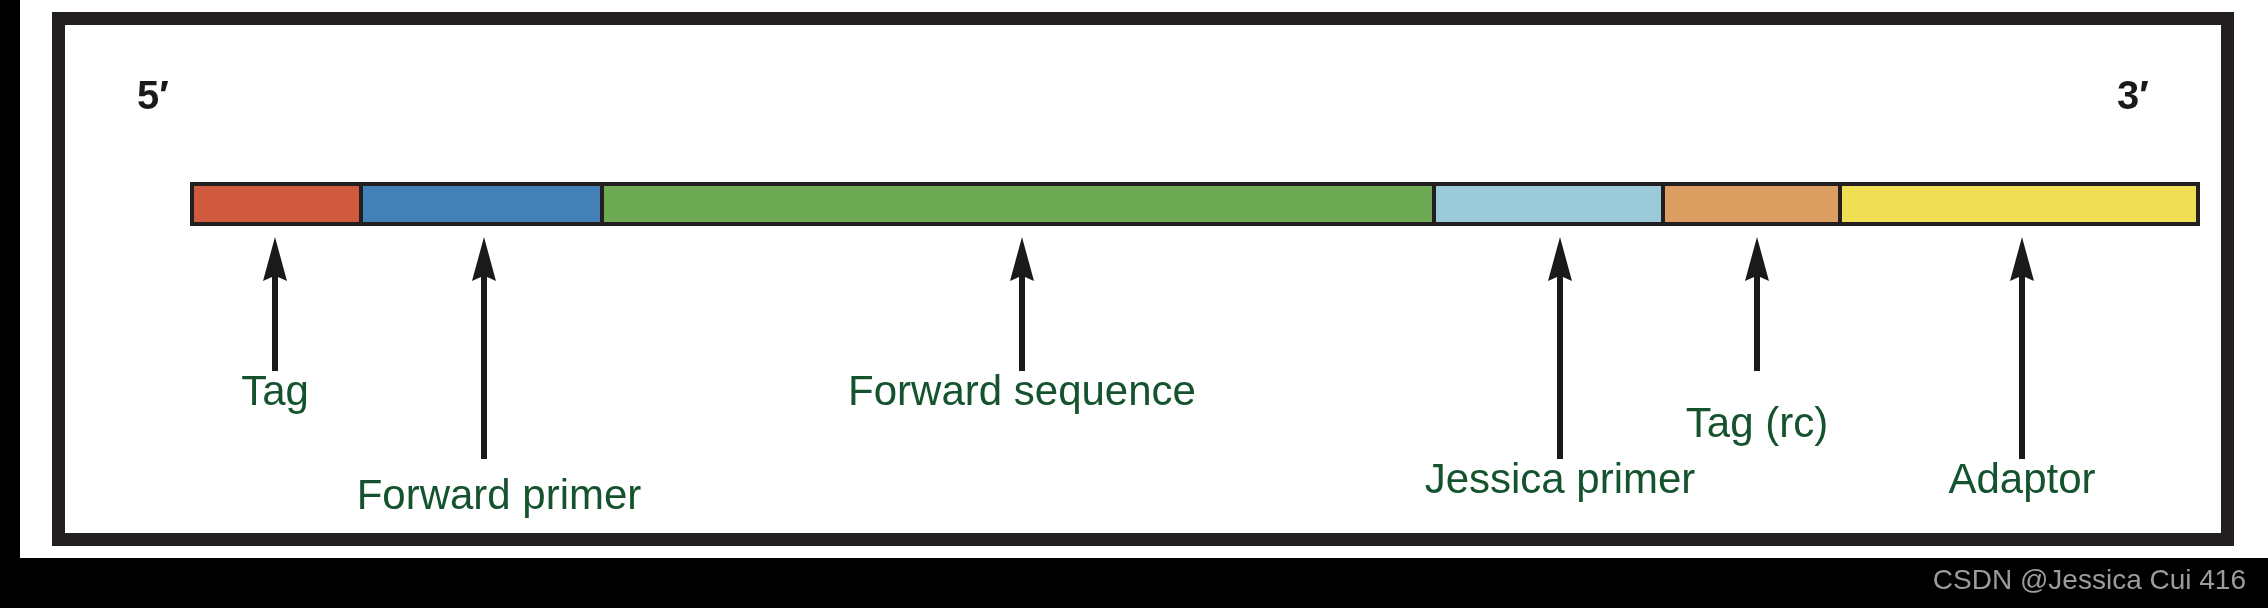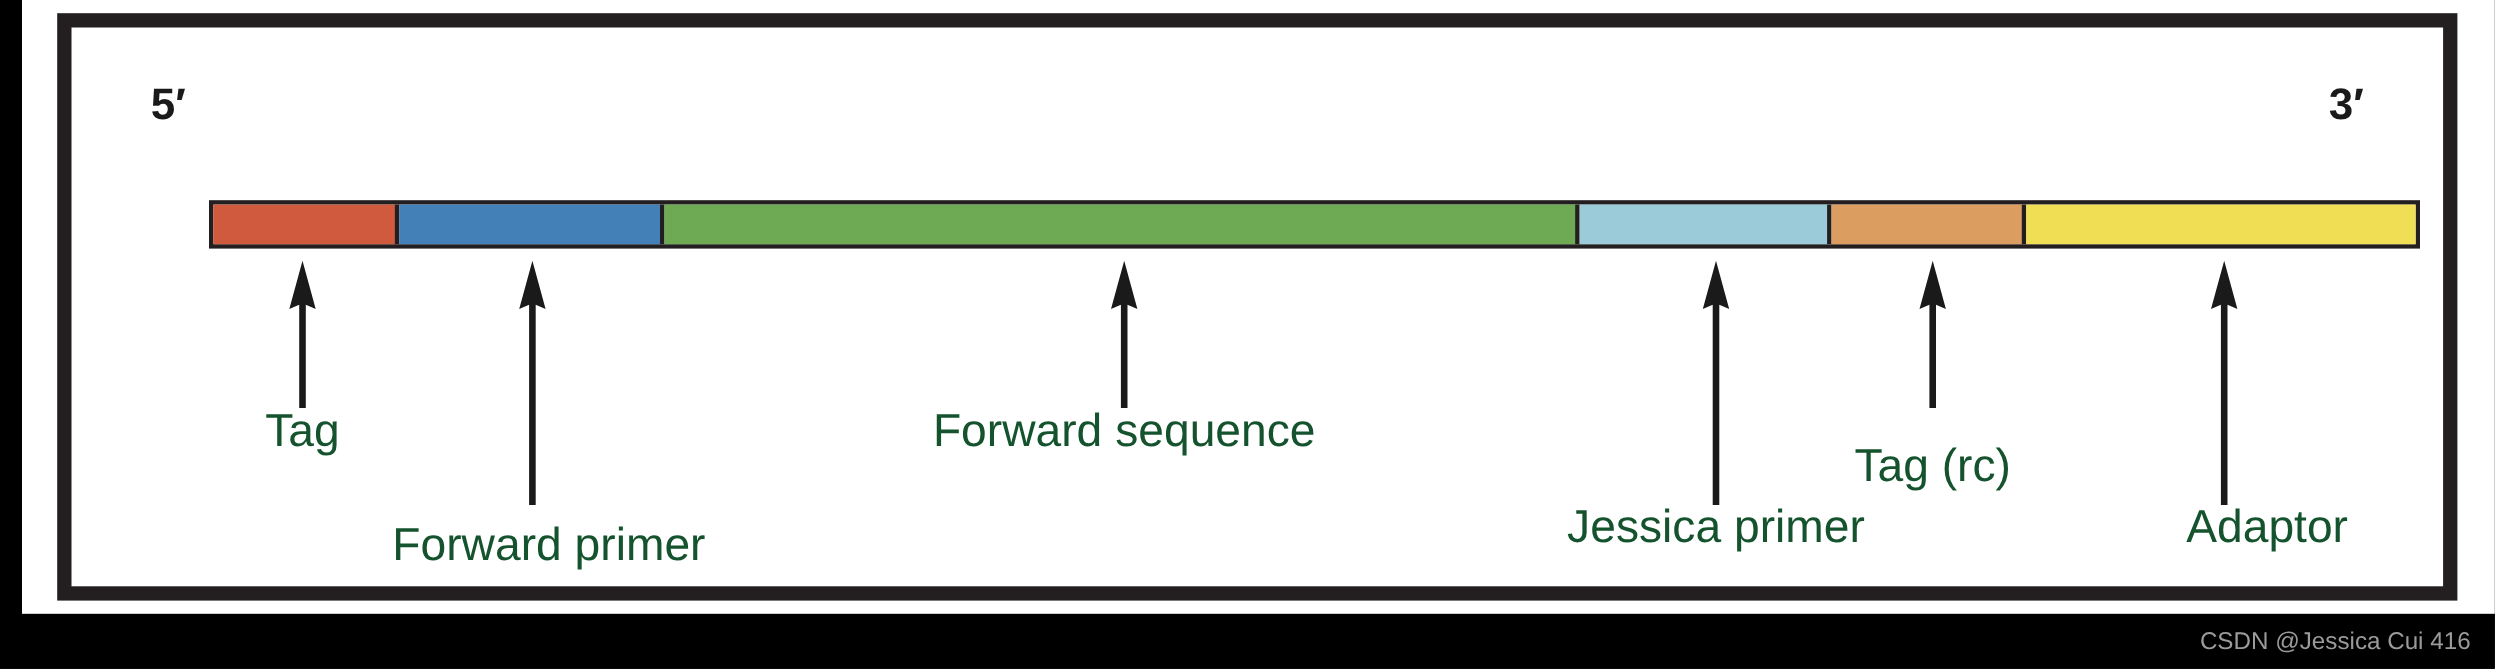--- a/index.html
+++ b/index.html
@@ -83,21 +83,21 @@
     white-space: nowrap;
     transform: translateX(-50%);
     line-height: 1;
   }
 
   
   #watermark {
     position: absolute;
     right: 22px;
     bottom: 12px;
-    font-size: 22px;
+    font-size: 28px;
     color: #9b9b9b;
     white-space: nowrap;
     font-family: "Liberation Sans", sans-serif;
   }
 </style>
 </head>
 <body>
 
 <div id="page-canvas">
 
@@ -145,20 +145,20 @@
           <svg width="34" height="134" viewBox="0 0 34 134">
             <path d="M17 0 L29 44 L20 40 L20 134 L14 134 L14 40 L5 44 Z" fill="#1a1a1a"></path>
           </svg>
         </div>
         <span class="annotation-label" style="left: 1692px; top: 345px; margin-top: 32px;">Tag (rc)</span>
         <div class="pointer-arrow" style="left: 1940px; top: 212px; height: 222px;">
           <svg width="34" height="222" viewBox="0 0 34 222">
             <path d="M17 0 L29 44 L20 40 L20 222 L14 222 L14 40 L5 44 Z" fill="#1a1a1a"></path>
           </svg>
         </div>
-        <span class="annotation-label" style="left: 1957px; top: 433px; margin-left: 39px;">Adaptor</span>
+        <span class="annotation-label" style="left: 1957px; top: 433px;">Adaptor</span>
       </div>
 
   </div>
 
 </div>
 
 <div id="watermark">CSDN @Jessica Cui 416</div>
 
 </body></html>

